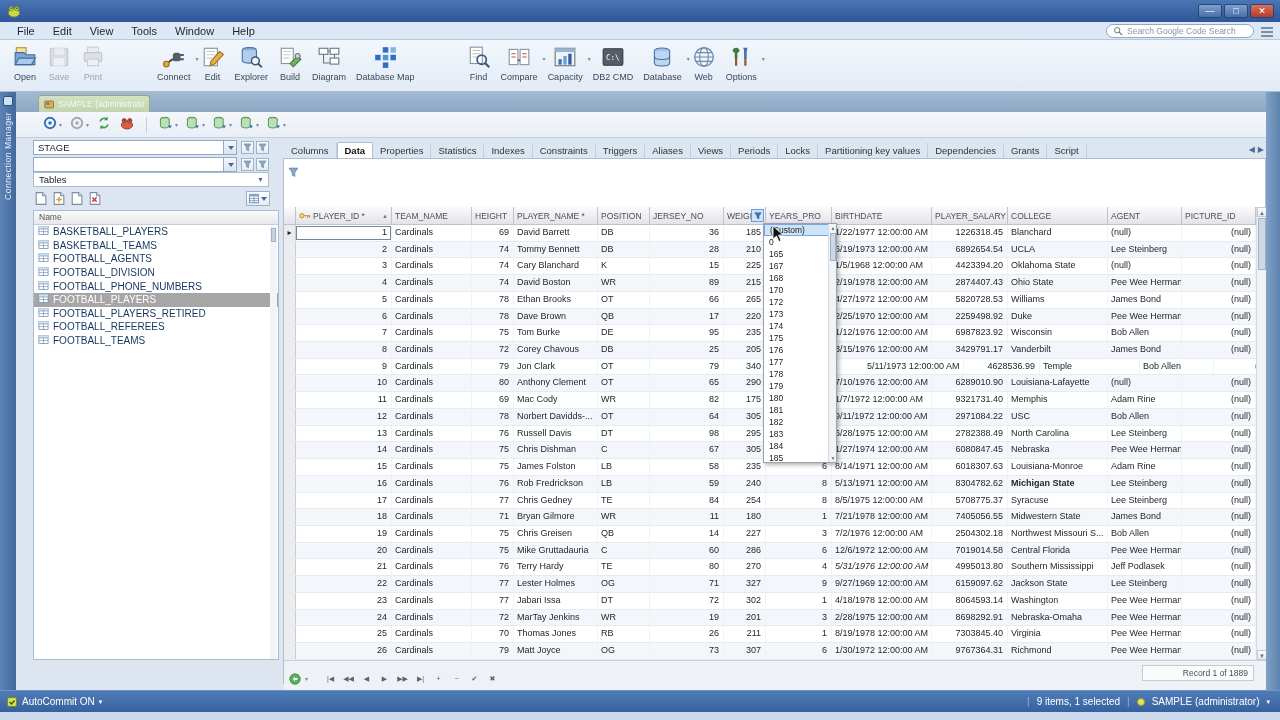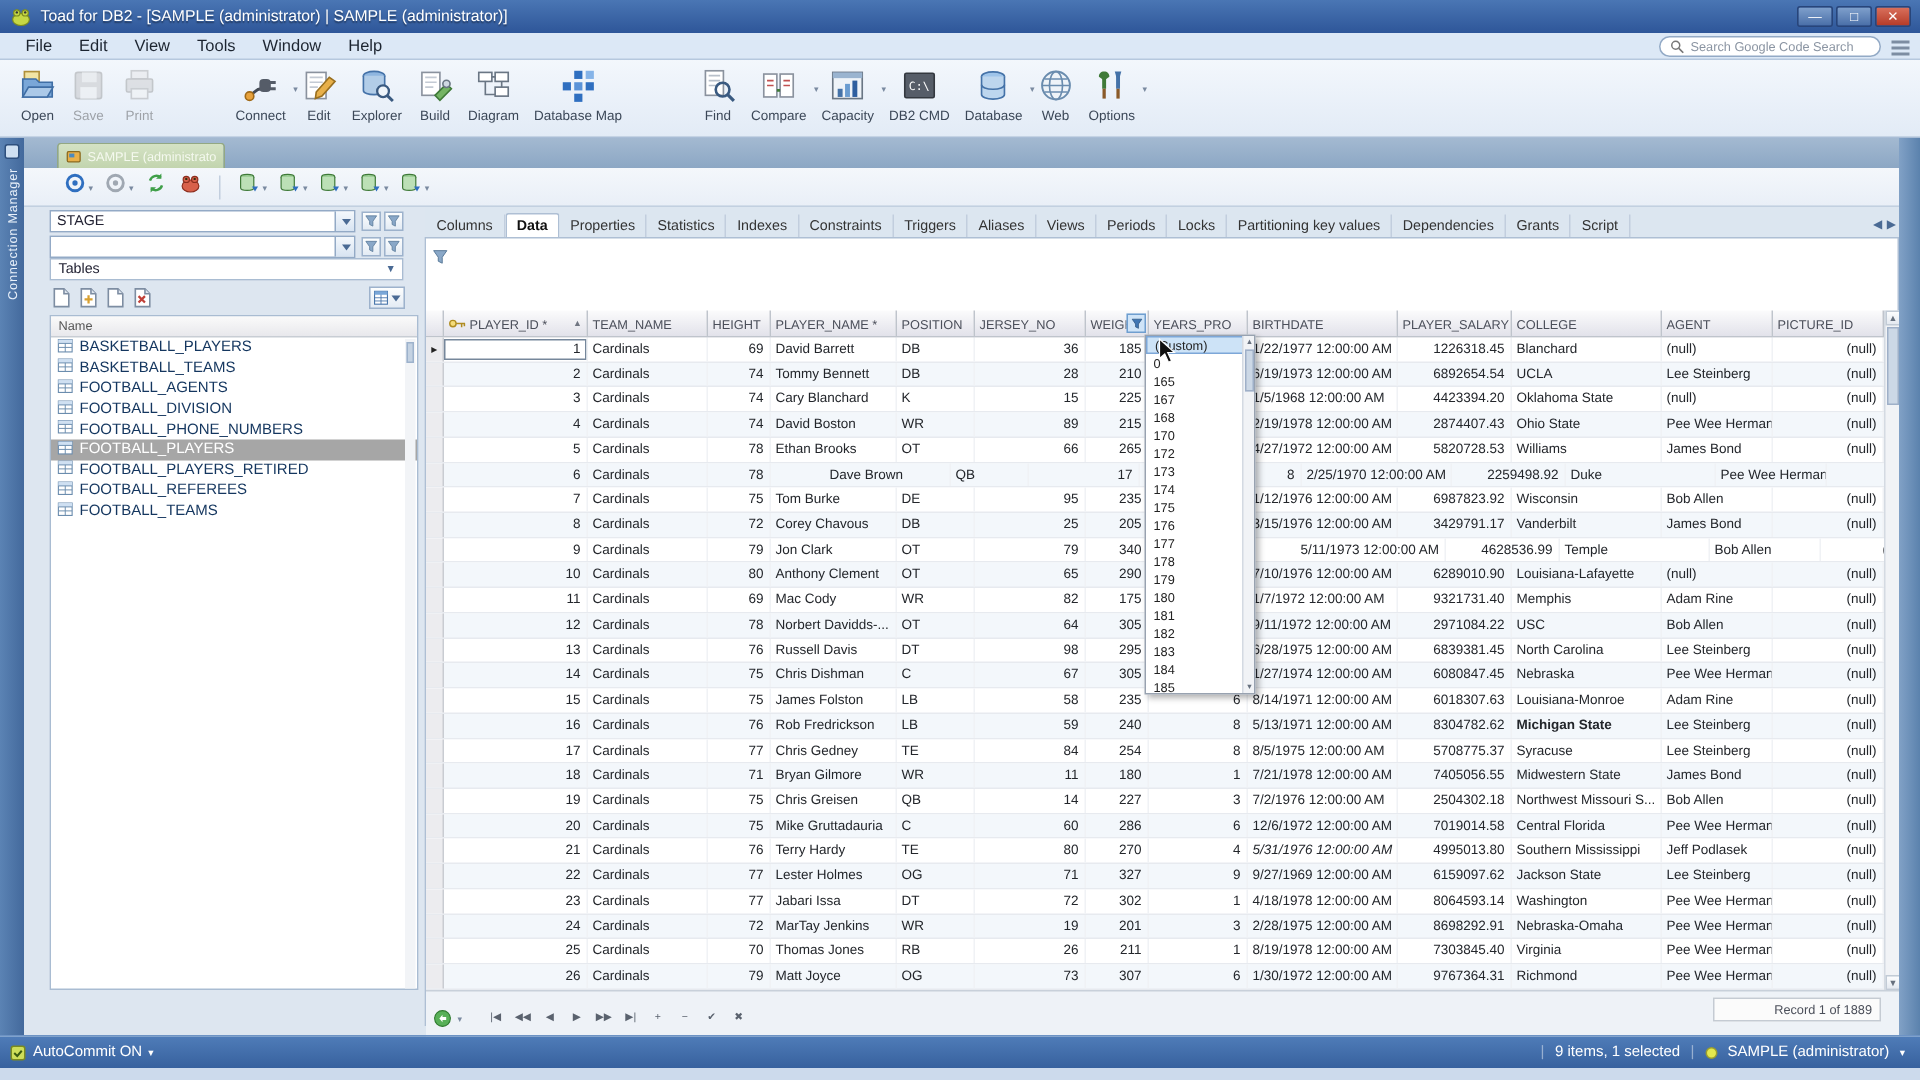--- a/index.html
+++ b/index.html
@@ -186,21 +186,20 @@
   <div class="titlebar">
     <span class="ico" style="width:16px;height:16px" id="app-icon">
         <svg viewBox="0 0 20 20">
           <ellipse cx="10" cy="12.5" rx="7" ry="5" fill="#c6d844" stroke="#7d8c1e"></ellipse>
           <circle cx="6.5" cy="7" r="2.6" fill="#c6d844" stroke="#7d8c1e"></circle>
           <circle cx="13.5" cy="7" r="2.6" fill="#c6d844" stroke="#7d8c1e"></circle>
           <circle cx="6.5" cy="6.6" r="1" fill="#333"></circle>
           <circle cx="13.5" cy="6.6" r="1" fill="#333"></circle>
         </svg>
       </span>
-    <span class="ttl">Toad for DB2 - [SAMPLE (administrator) | SAMPLE (administrator)]</span>
     <div class="winbtns">
       <div class="wb">—</div>
       <div class="wb">□</div>
       <div class="wb close">✕</div>
     </div>
   </div>
 
   <div class="menubar">
     <div class="menu-items" id="menu">
         <span class="menu-item">File</span>
@@ -767,21 +766,21 @@
         <div class="gc r" style="flex: 0 0 76px;">5820728.53</div>
         <div class="gc" style="flex: 0 0 100px;">Williams</div>
         <div class="gc" style="flex: 0 0 74px;">James Bond</div>
         <div class="gc r" style="flex: 1 0 66px;">(null)</div>
       </div>
       <div class="grow odd">
         <div class="gutter"></div>
         <div class="gc r" style="flex: 0 0 96px;">6</div>
         <div class="gc" style="flex: 0 0 80px;">Cardinals</div>
         <div class="gc r" style="flex: 0 0 42px;">78</div>
-        <div class="gc" style="flex: 0 0 84px; margin-left: 36px;">Dave Brown</div>
+        <div class="gc" style="flex: 0 0 84px;">Dave Brown</div>
         <div class="gc" style="flex: 0 0 52px;">QB</div>
         <div class="gc r" style="flex: 0 0 74px;">17</div>
         <div class="gc r" style="flex: 0 0 42px;">220</div>
         <div class="gc r" style="flex: 0 0 66px;">8</div>
         <div class="gc" style="flex: 0 0 100px;">2/25/1970 12:00:00 AM</div>
         <div class="gc r" style="flex: 0 0 76px;">2259498.92</div>
         <div class="gc" style="flex: 0 0 100px;">Duke</div>
         <div class="gc" style="flex: 0 0 74px;">Pee Wee Herman</div>
         <div class="gc r" style="flex: 1 0 66px;">(null)</div>
       </div>
@@ -885,21 +884,21 @@
         <div class="gutter"></div>
         <div class="gc r" style="flex: 0 0 96px;">13</div>
         <div class="gc" style="flex: 0 0 80px;">Cardinals</div>
         <div class="gc r" style="flex: 0 0 42px;">76</div>
         <div class="gc" style="flex: 0 0 84px;">Russell Davis</div>
         <div class="gc" style="flex: 0 0 52px;">DT</div>
         <div class="gc r" style="flex: 0 0 74px;">98</div>
         <div class="gc r" style="flex: 0 0 42px;">295</div>
         <div class="gc r" style="flex: 0 0 66px;">3</div>
         <div class="gc" style="flex: 0 0 100px;">6/28/1975 12:00:00 AM</div>
-        <div class="gc r" style="flex: 0 0 76px;">6839381.45</div>
+        <div class="gc r" style="flex: 0 0 76px;">2782388.49</div>
         <div class="gc" style="flex: 0 0 100px;">North Carolina</div>
         <div class="gc" style="flex: 0 0 74px;">Lee Steinberg</div>
         <div class="gc r" style="flex: 1 0 66px;">(null)</div>
       </div>
       <div class="grow odd">
         <div class="gutter"></div>
         <div class="gc r" style="flex: 0 0 96px;">14</div>
         <div class="gc" style="flex: 0 0 80px;">Cardinals</div>
         <div class="gc r" style="flex: 0 0 42px;">75</div>
         <div class="gc" style="flex: 0 0 84px;">Chris Dishman</div>

